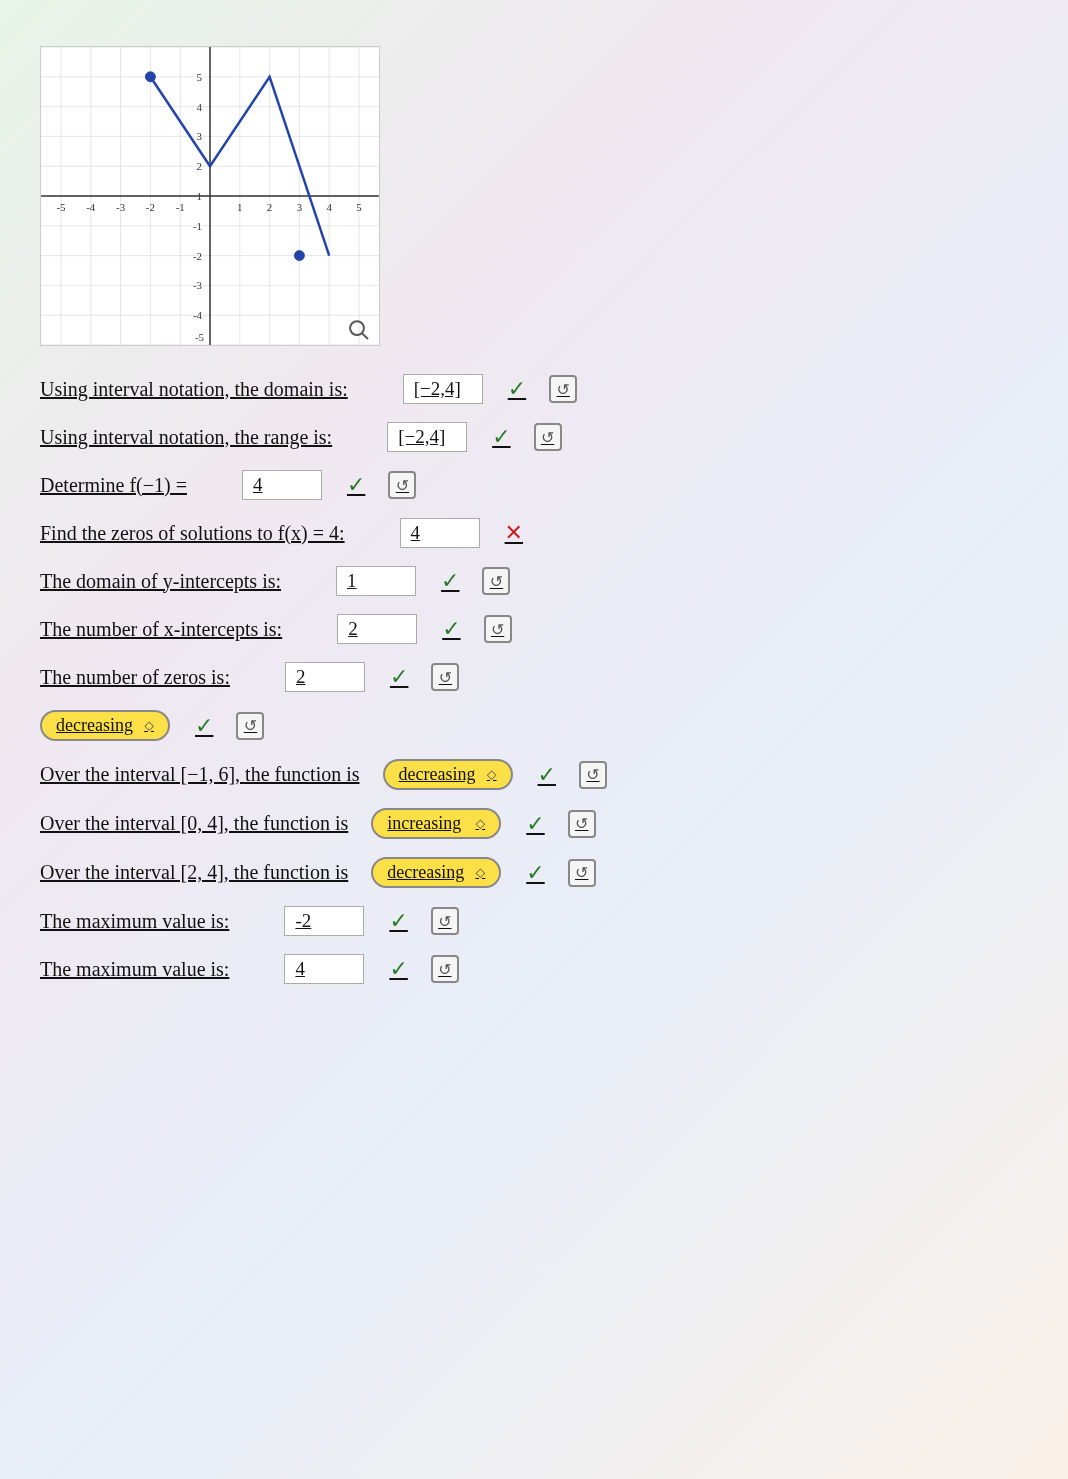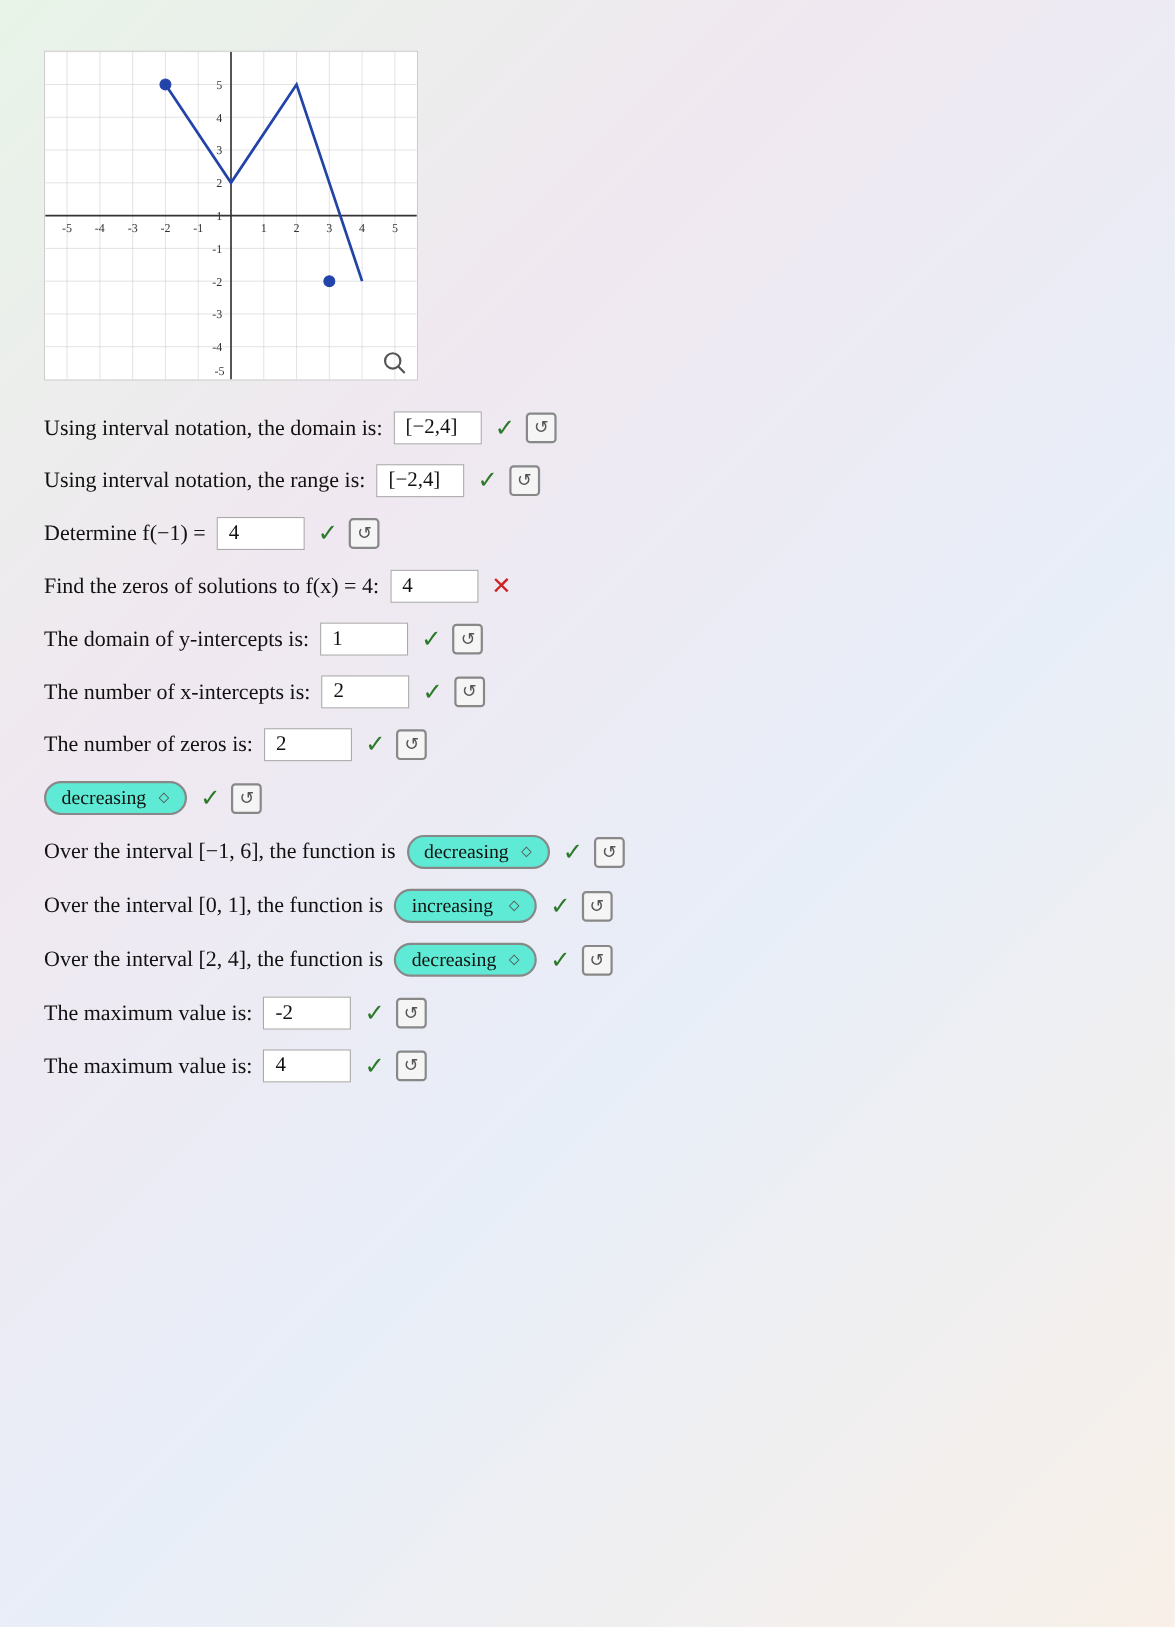--- a/index.html
+++ b/index.html
@@ -23,33 +23,35 @@
       border: 1px solid #ccc;
       margin-bottom: 28px;
       position: relative;
     }
     .question-row {
       display: flex;
       align-items: center;
       margin-bottom: 18px;
       font-size: 20px;
       flex-wrap: wrap;
-      gap: 4px;
+      gap: 17px;
+      text-decoration: underline;
     }
     .question-label {
       margin-right: 6px;
     }
     .answer-box {
       border: 1px solid #aaa;
       background: #fff;
       padding: 3px 10px;
       min-width: 80px;
       font-size: 19px;
       display: inline-flex;
       align-items: center;
+      margin-left: 32px;
     }
     .check-icon {
       color: #2a7a2a;
       font-size: 22px;
       margin-left: 8px;
     }
     .cross-icon {
       color: #cc2222;
       font-size: 22px;
       margin-left: 8px;
@@ -64,21 +66,21 @@
       justify-content: center;
       margin-left: 6px;
       font-size: 16px;
       color: #555;
       background: #f5f5f5;
       cursor: pointer;
     }
     .dropdown-box {
       border: 2px solid #888;
       border-radius: 20px;
-      background: #5eead4;
+      background: #fde047;
       padding: 3px 14px;
       min-width: 130px;
       font-size: 18px;
       display: inline-flex;
       align-items: center;
       justify-content: space-between;
       cursor: pointer;
     }
     .dropdown-arrow {
       margin-left: 8px;
@@ -220,21 +222,21 @@
       <span class="check-icon">✓</span>
       <span class="retry-icon">↺</span>
     </div>
     <div class="question-row">
       <span class="question-label">Over the interval [−1, 6], the function is</span>
       <span class="dropdown-box">decreasing<span class="dropdown-arrow">⬦</span></span>
       <span class="check-icon">✓</span>
       <span class="retry-icon">↺</span>
     </div>
     <div class="question-row">
-      <span class="question-label">Over the interval [0, 1], the function is</span>
+      <span class="question-label">Over the interval [0, 4], the function is</span>
       <span class="dropdown-box">increasing<span class="dropdown-arrow">⬦</span></span>
       <span class="check-icon">✓</span>
       <span class="retry-icon">↺</span>
     </div>
     <div class="question-row">
       <span class="question-label">Over the interval [2, 4], the function is</span>
       <span class="dropdown-box">decreasing<span class="dropdown-arrow">⬦</span></span>
       <span class="check-icon">✓</span>
       <span class="retry-icon">↺</span>
     </div>

